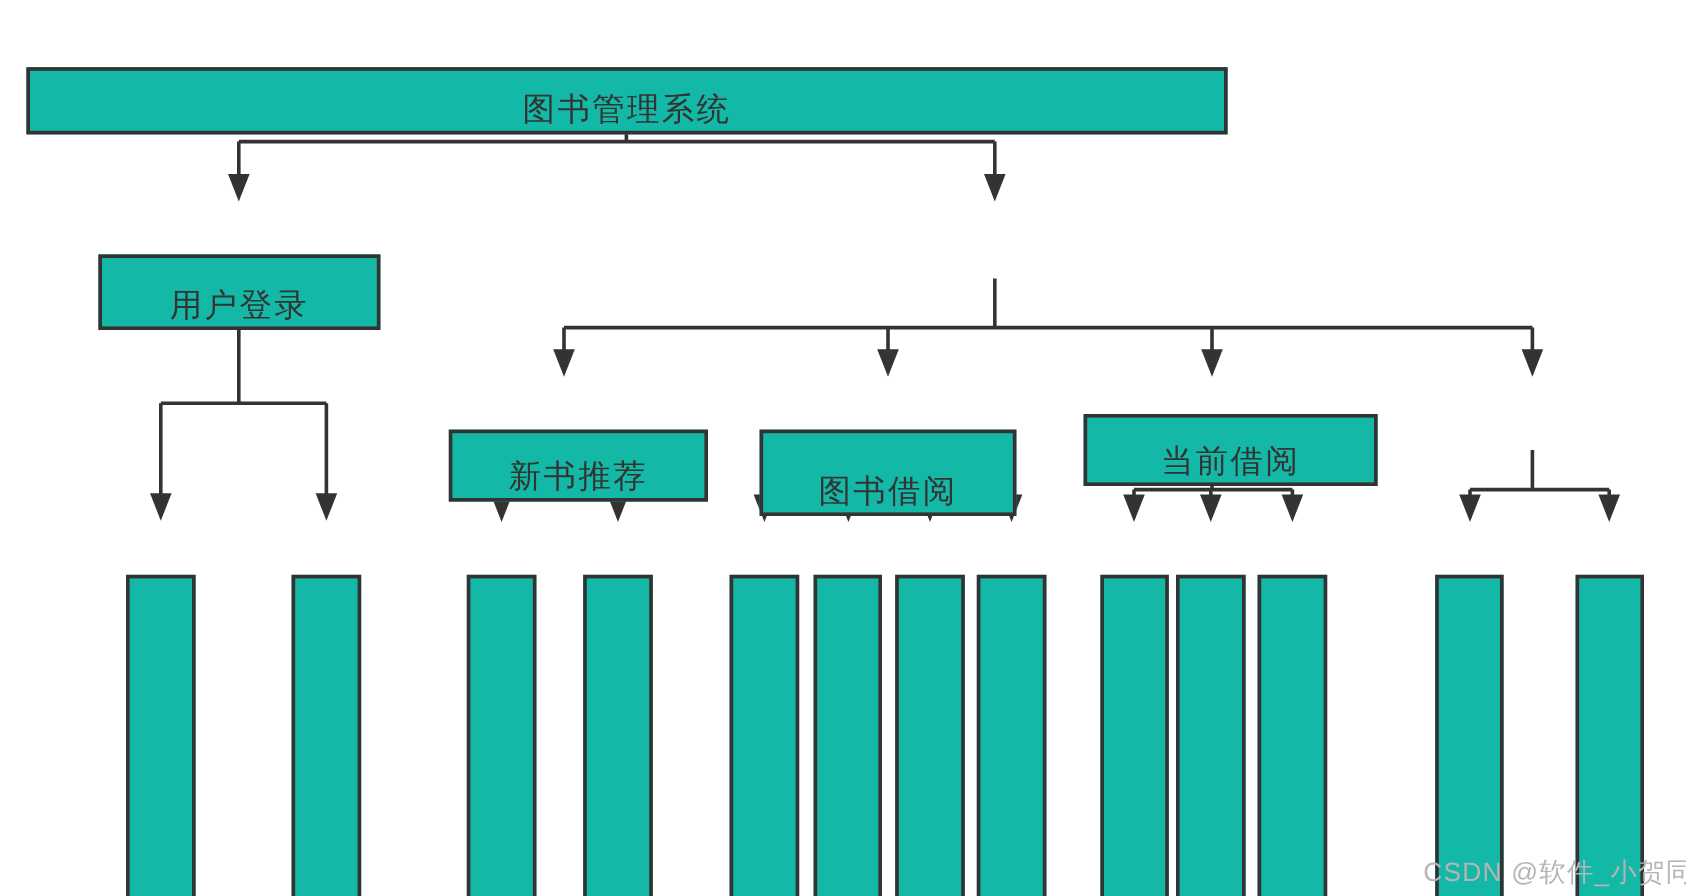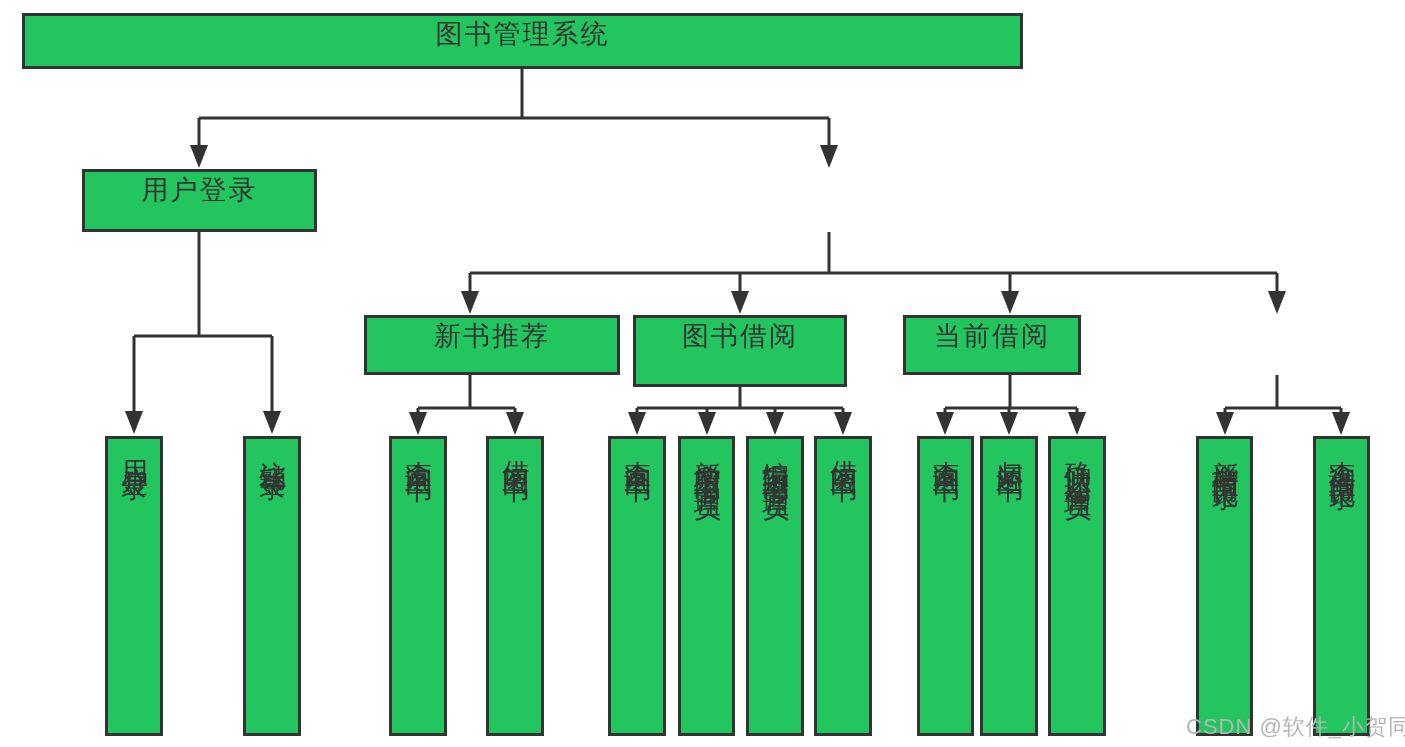--- a/index.html
+++ b/index.html
@@ -11,25 +11,26 @@
     background: var(--bg-color, #ffffff);
     font-family: "Liberation Sans", sans-serif;
     overflow: hidden;
   }
   .connectors { position: absolute; left: 0; top: 0; }
   .connectors path { stroke: var(--line-color, #333333); stroke-width: 3; fill: none; }
   .connectors polygon { fill: var(--line-color, #333333); }
   .box {
     position: absolute;
     border: 3px solid var(--line-color, #333333);
-    background: #22c55e;
+    background: #14b8a6;
     display: flex;
-    align-items: flex-start;
+    align-items: flex-end;
     justify-content: center;
     color: var(--text-color, #333333);
+    margin-top: 43px;
   }
   .box.h span { font-size: 27px; letter-spacing: 2px; white-space: nowrap; }
   .box.v span {
     writing-mode: vertical-rl;
     font-size: 27px;
     letter-spacing: 5px;
     line-height: 1.1;
     white-space: nowrap;
   }
   .watermark {
@@ -85,27 +86,27 @@
   </svg>
 
   <div class="box h" style="left:22px;top:13px;width:1001px;height:56px">
     <span>图书管理系统</span>
   </div>
 
   <div class="box h" style="left:82px;top:169px;width:235px;height:63px">
     <span>用户登录</span>
   </div>
 
-  <div class="box h" style="left:364px;top:315px;width:256px;height:60px">
+  <div class="box h" style="left:374px;top:315px;width:216px;height:60px">
     <span>新书推荐</span>
   </div>
   <div class="box h" style="left:633px;top:315px;width:214px;height:72px">
     <span>图书借阅</span>
   </div>
-  <div class="box h" style="left:903px;top:315px;width:178px;height:60px">
+  <div class="box h" style="left:903px;top:302px;width:245px;height:60px">
     <span>当前借阅</span>
   </div>
 
   <div class="box v" style="left:105px;top:436px;width:58px;height:300px">
     <span>用户登录</span>
   </div>
   <div class="box v" style="left:243px;top:436px;width:58px;height:300px">
     <span>注销登录</span>
   </div>
 

